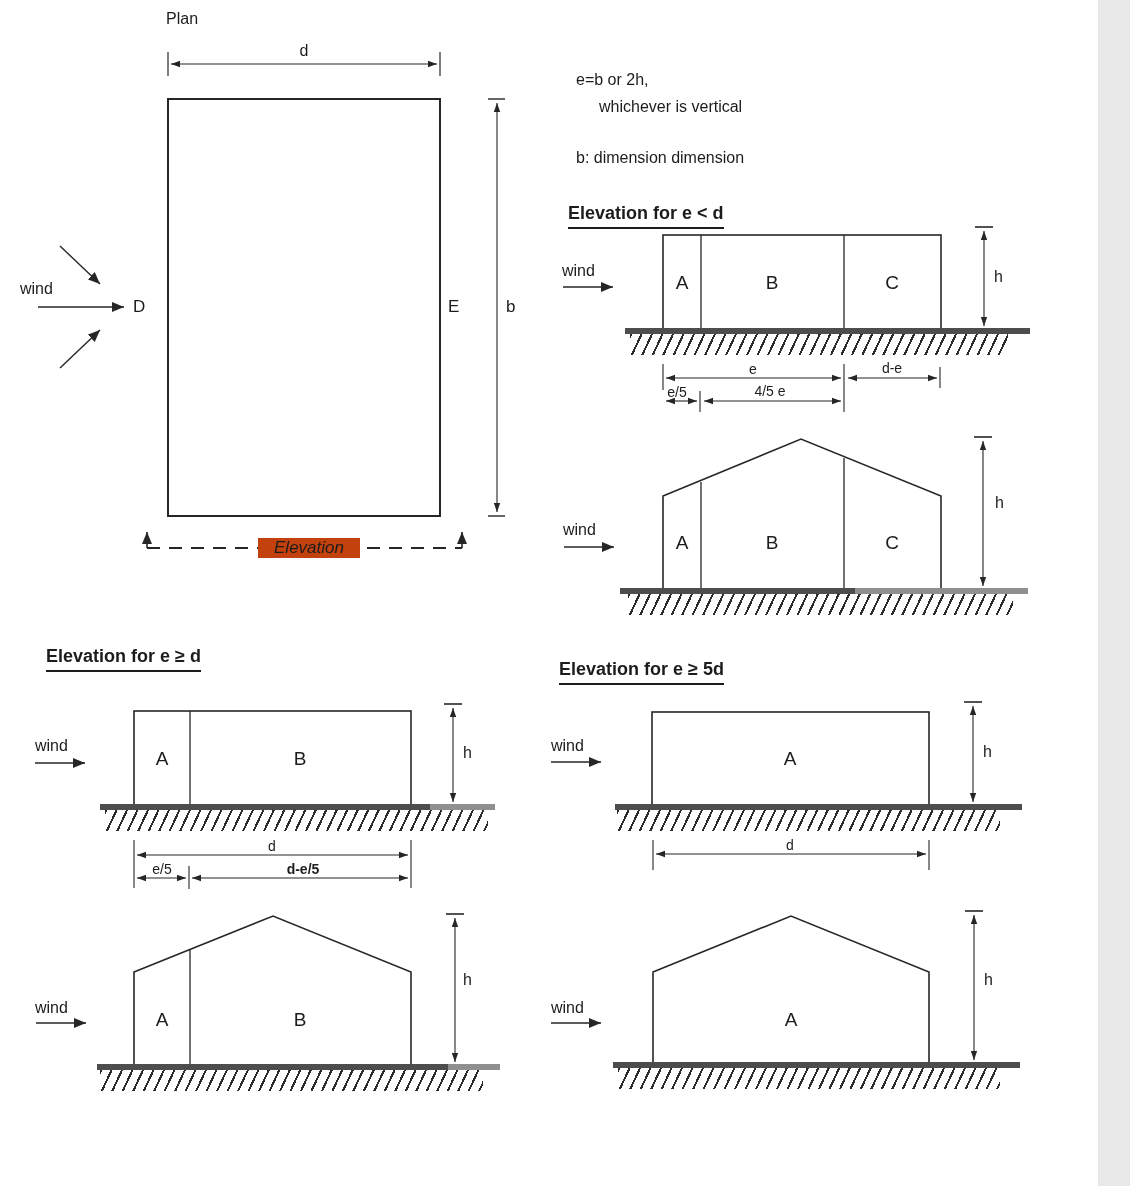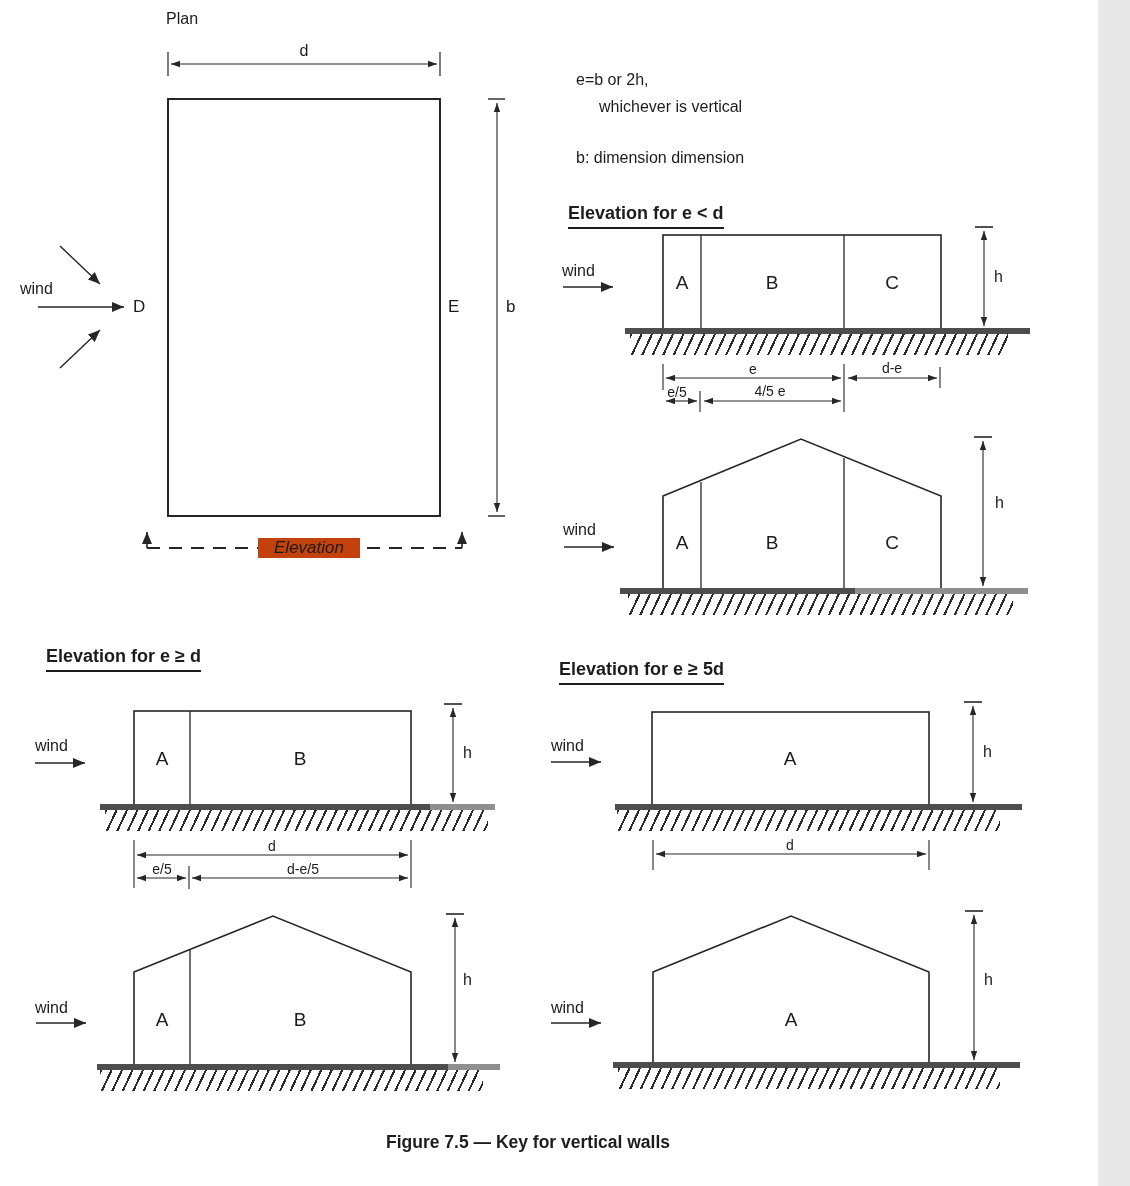--- a/index.html
+++ b/index.html
@@ -169,31 +169,30 @@
   <div class="t zone c" style="left:750px;top:532px;width:44px;">B</div>
   <div class="t zone c" style="left:870px;top:532px;width:44px;">C</div>
   <div class="t lbl16" style="left:995px;top:494px;">h</div>
 
   <div class="t lbl16" style="left:35px;top:737px;">wind</div>
   <div class="t zone c" style="left:140px;top:748px;width:44px;">A</div>
   <div class="t zone c" style="left:278px;top:748px;width:44px;">B</div>
   <div class="t lbl16" style="left:463px;top:744px;">h</div>
   <div class="t dim c" style="left:252px;top:838px;width:40px;">d</div>
   <div class="t dim c" style="left:142px;top:861px;width:40px;">e/5</div>
-  <div class="t dim c" style="left:278px;top:861px;width:50px;">d-e/5</div>
+  <div class="t dim c" style="left:278px;top:861px;width:50px;font-weight:bold;">d-e/5</div>
 
   <div class="t lbl16" style="left:35px;top:999px;">wind</div>
   <div class="t zone c" style="left:140px;top:1009px;width:44px;">A</div>
   <div class="t zone c" style="left:278px;top:1009px;width:44px;">B</div>
   <div class="t lbl16" style="left:463px;top:971px;">h</div>
 
   <div class="t lbl16" style="left:551px;top:737px;">wind</div>
   <div class="t zone c" style="left:768px;top:748px;width:44px;">A</div>
   <div class="t lbl16" style="left:983px;top:743px;">h</div>
   <div class="t dim c" style="left:770px;top:837px;width:40px;">d</div>
 
   <div class="t lbl16" style="left:551px;top:999px;">wind</div>
   <div class="t zone c" style="left:769px;top:1009px;width:44px;">A</div>
   <div class="t lbl16" style="left:984px;top:971px;">h</div>
 
-  <div class="t caption c" style="left:0;top:1132px;width:1056px;">Figure 7.5 — Key for vertical walls</div>
 
 </div>
 
 </body></html>

